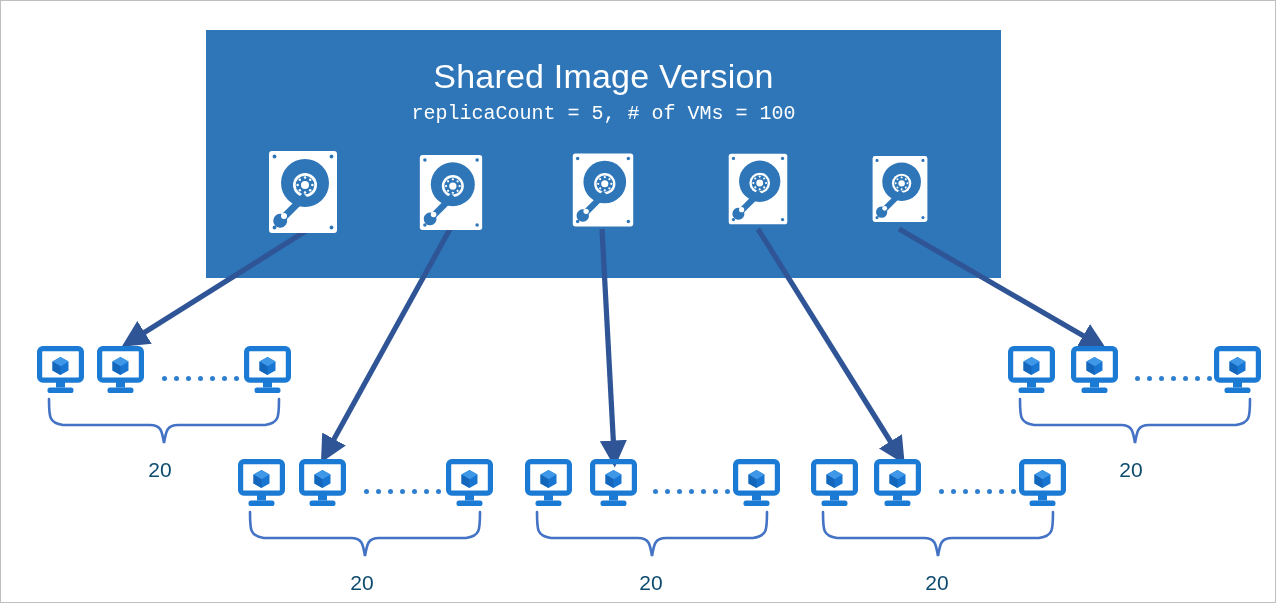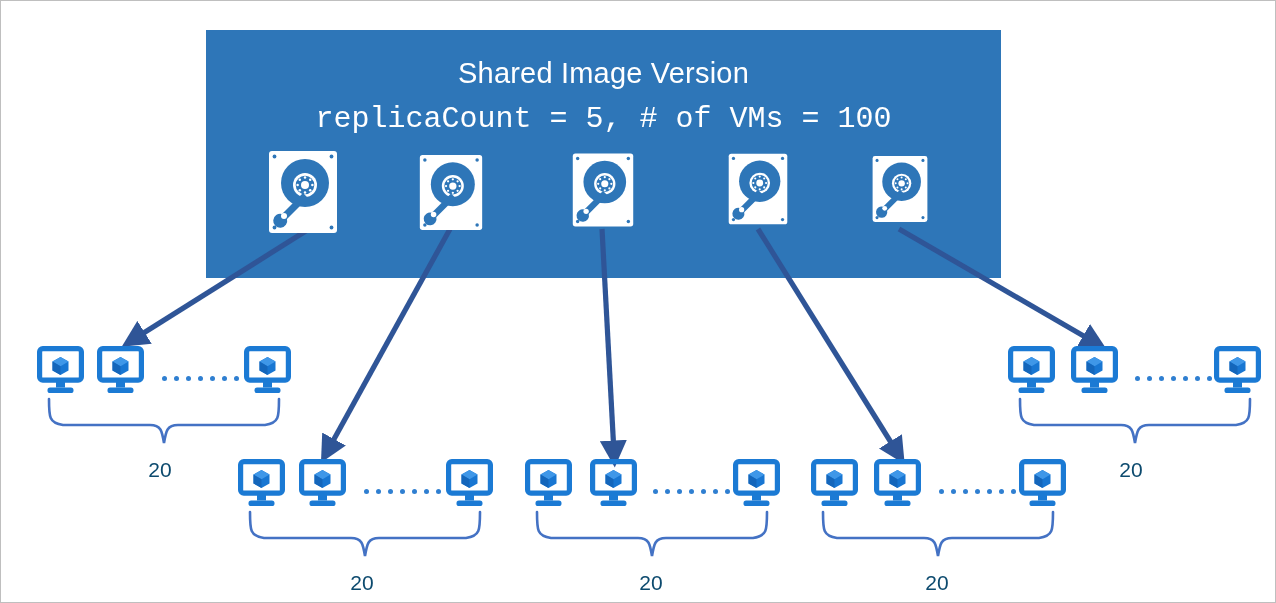--- a/index.html
+++ b/index.html
@@ -29,33 +29,33 @@
     height: 248px;
     background: #2e76b8;
   }
   #banner-title {
     position: absolute;
     left: 0;
     top: 27px;
     width: 795px;
     text-align: center;
     color: #ffffff;
-    font-size: 29px;
+    font-size: 34px;
     font-family: "Liberation Sans", sans-serif;
     letter-spacing: .2px;
     white-space: nowrap;
   }
   #banner-sub {
     position: absolute;
     left: 0;
     top: 72px;
     width: 795px;
     text-align: center;
     color: #ffffff;
-    font-size: 30px;
+    font-size: 20px;
     font-family: "Liberation Mono", monospace;
     white-space: nowrap;
   }
   
   .node { position: absolute; }
   .svg-layer {
     position: absolute;
     left: 0; top: 0;
     width: 1276px;
     height: 603px;

